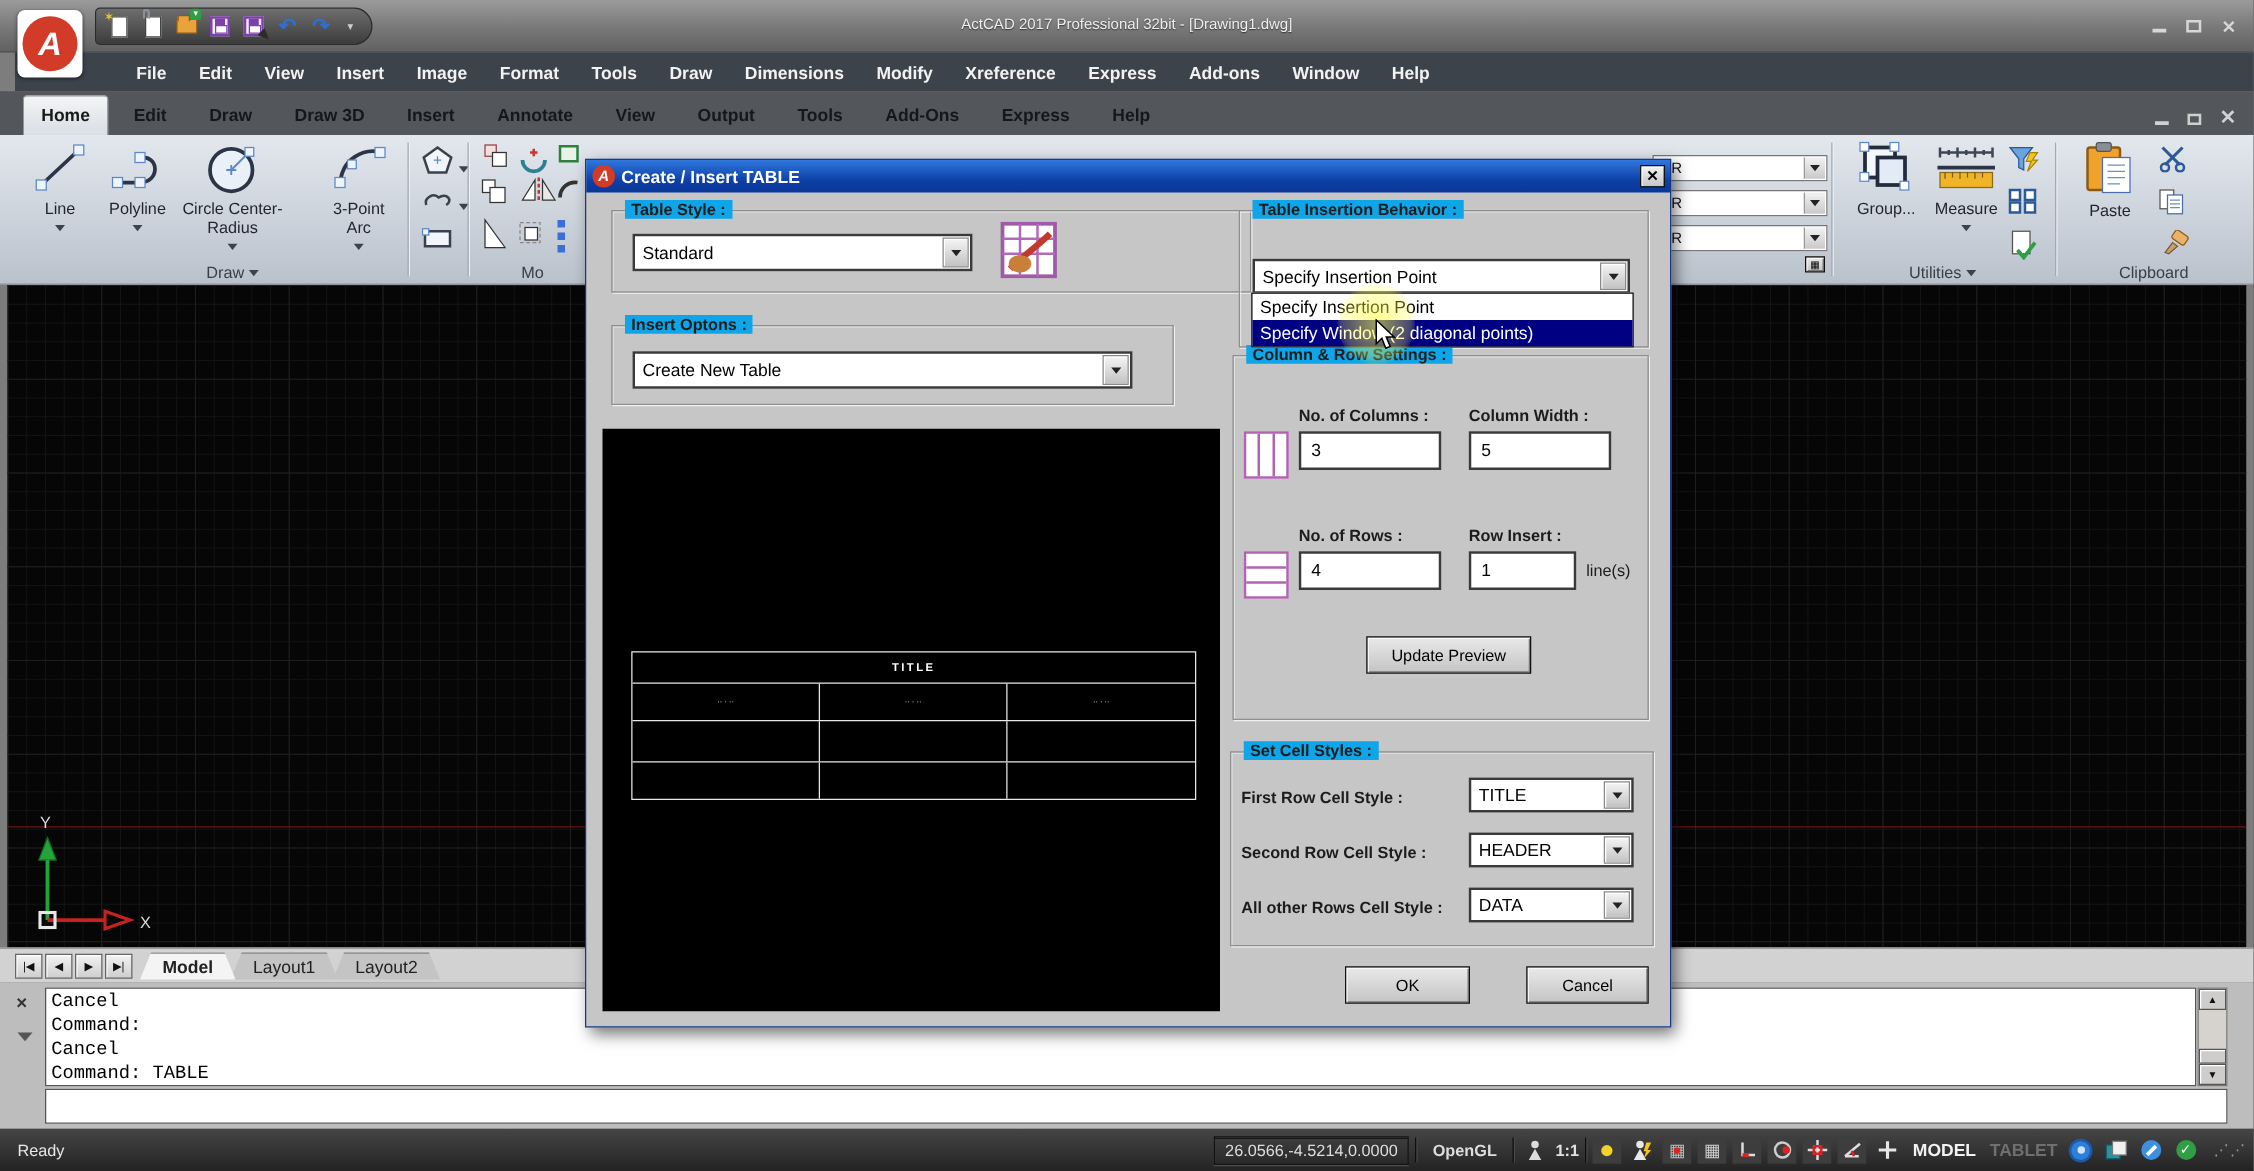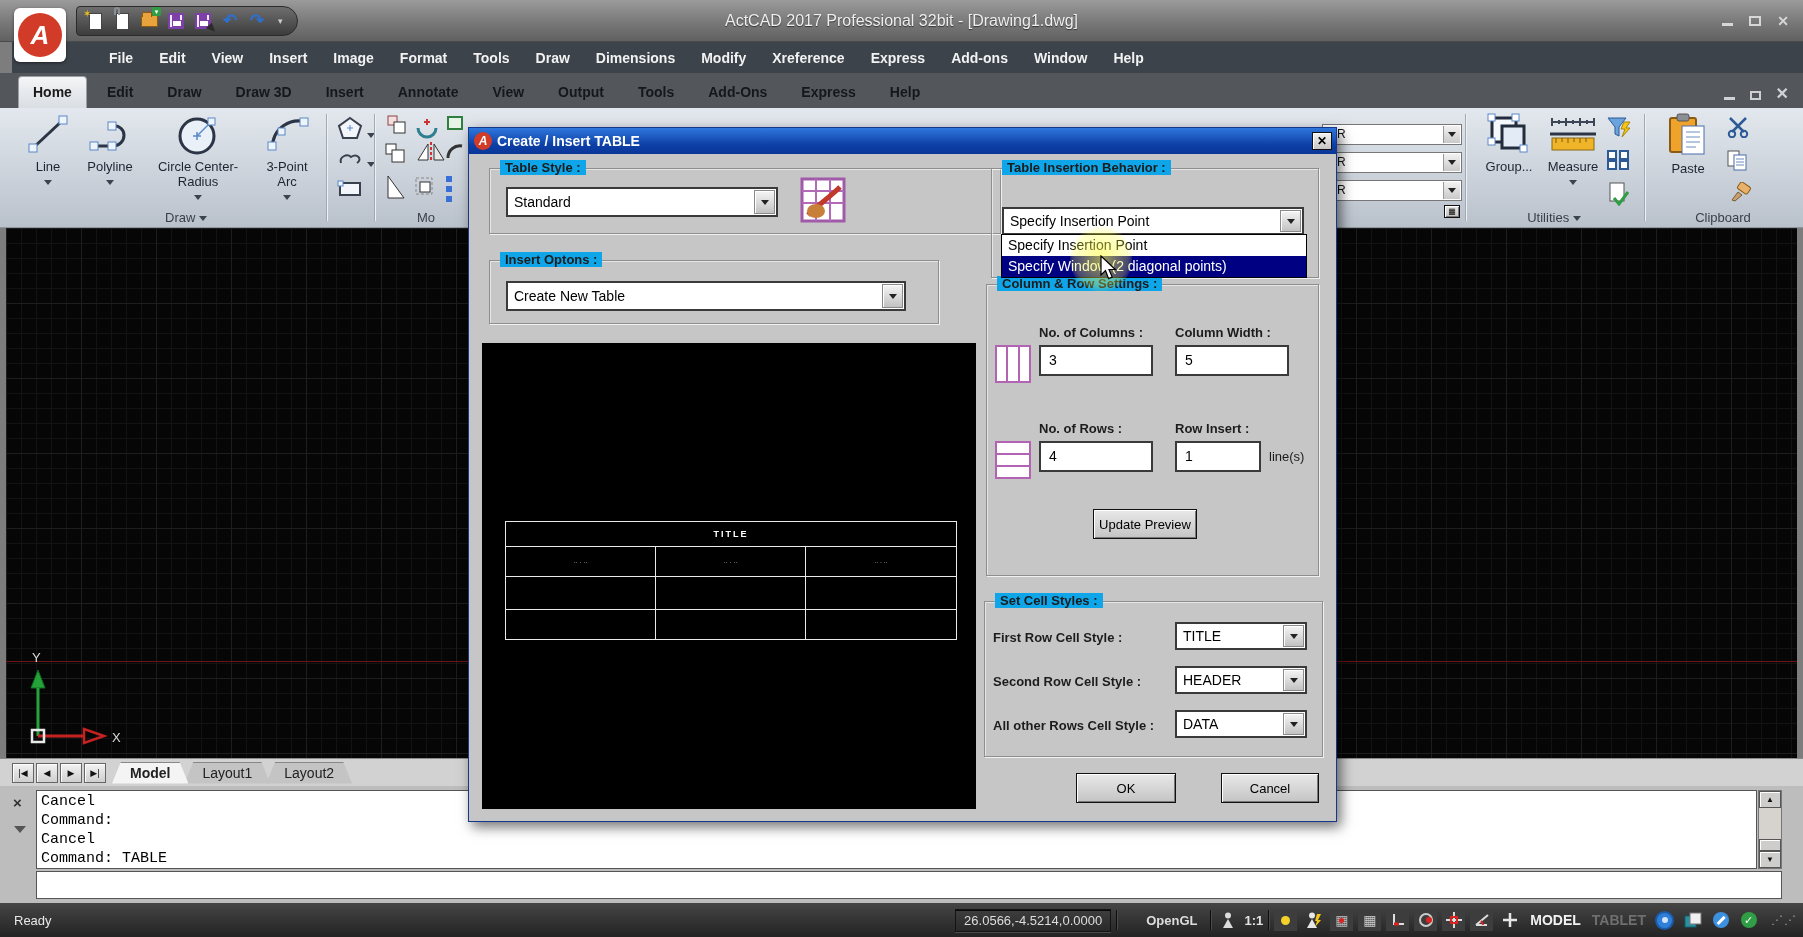--- a/index.html
+++ b/index.html
@@ -25,21 +25,21 @@
   .clip { position:absolute; left:2px; top:-4px; width:6px; height:8px; border:2px solid #8a9097; border-bottom:none; border-radius:3px 3px 0 0; }
   .folder { width:17px; height:12px; background:#e8a33d; border:1px solid #8a5b14; border-radius:1px; position:relative; }
   .folder:before { content:""; position:absolute; left:0; top:-4px; width:8px; height:4px; background:#e8a33d; border:1px solid #8a5b14; border-bottom:none; }
   .greenarrow { position:absolute; right:-2px; top:-4px; width:9px; height:9px; background:#2f9e44; border-radius:2px; color:#fff; font-size:7px; line-height:9px; text-align:center; }
   .floppy { width:16px; height:16px; background:#efeafa; border:2px solid #7d3fa8; position:relative; }
   .floppy:before { content:""; position:absolute; left:2px; top:0; width:8px; height:5px; background:#7d3fa8; }
   .floppy:after { content:""; position:absolute; left:2px; bottom:0; width:8px; height:5px; background:#fff; border:1px solid #7d3fa8; }
   .pencil { position:absolute; right:-3px; bottom:-2px; width:0; height:0; border-left:4px solid transparent; border-right:4px solid transparent; border-top:9px solid #2b2b2b; transform:rotate(-45deg); }
   .uglyph { color:#2e6fd0; font-size:17px; font-weight:bold; line-height:18px; }
   .qat-dd { color:#cfcfcf; font-size:9px; margin-left:4px; }
-  .win-title { position:absolute; left:0; right:0; top:12px; text-align:center; color:#efefef; font-size:16px; text-shadow:0 1px 1px #333; }
+  .win-title { position:absolute; left:0; right:0; top:12px; text-align:center; color:#efefef; font-size:12px; text-shadow:0 1px 1px #333; }
   .winctl { position:absolute; right:14px; top:14px; display:flex; gap:16px; z-index:5; }
   .winctl span { color:#d7d7d7; font-size:14px; line-height:14px; font-weight:bold; }
   .g-min { display:inline-block; width:11px; height:3px; background:#d7d7d7; margin-top:9px; }
   .g-max { display:inline-block; width:12px; height:10px; border:2px solid #d7d7d7; margin-top:2px; }
   .g-restore { display:inline-block; width:11px; height:9px; border:2px solid #cfcfcf; position:relative; margin-top:3px; }
 
   
   .menubar { position:absolute; left:12px; top:42px; width:100%; height:31px; background:#3c434b;
     display:flex; align-items:center; padding-left:86px; gap:4px; }
   .menu-item { color:#f2f2f2; font-size:14px; font-weight:600; padding:4px 11px; }
@@ -95,21 +95,21 @@
   .sbbtn { position:absolute; left:0; width:22px; height:17px; background:#cfcccc; border:1px solid #555;
     box-shadow:inset 1px 1px 0 #fff; font-size:8px; color:#111; display:flex; align-items:center; justify-content:center; }
   .gutter-x { position:absolute; left:13px; top:8px; font-size:15px; font-weight:bold; color:#333; }
   .gutter-dd { position:absolute; left:14px; top:40px; width:0; height:0; border-left:6px solid transparent; border-right:6px solid transparent; border-top:7px solid #555; }
 
   
   .statusbar { position:absolute; left:0; top:903px; width:100%; height:34px;
     background:linear-gradient(#454545,#232323); display:flex; align-items:center; color:#eee; }
   .st-ready { margin-left:14px; font-size:13px; color:#e8e8e8; }
   .st-right { position:absolute; right:6px; top:0; height:34px; display:flex; align-items:center; gap:5px; }
-  .st-box { font-size:13px; color:#ddd; padding:3px 8px; border:1px solid #141414; box-shadow:inset 0 1px 0 #0a0a0a,0 1px 0 #4c4c4c;margin-left:16px; }
+  .st-box { font-size:13px; color:#ddd; padding:3px 8px; border:1px solid #141414; box-shadow:inset 0 1px 0 #0a0a0a,0 1px 0 #4c4c4c; }
   .sic { width:23px; height:21px; display:flex; align-items:center; justify-content:center; font-size:14px; color:#cfcfcf; position:relative; }
   .st-sep { width:1px; height:20px; background:#0e0e0e; box-shadow:1px 0 0 #4a4a4a; }
   .grip { color:#9a9a9a; font-size:12px; letter-spacing:1px; margin-left:6px; }
 
   
   .dialog { position:absolute; left:468px; top:127px; width:869px; height:695px; background:#c6c6c6;
     border:1px solid #16388c; box-shadow:4px 5px 12px rgba(0,0,0,.55); z-index:50; }
   .dlg-title { position:absolute; left:0; top:0; right:0; height:26px;
     background:linear-gradient(#2f77dd,#0d3fa6 65%,#0a3698); display:flex; align-items:center; padding-left:5px; }
   .dlg-title .t { color:#fff; font-weight:bold; font-size:14px; margin-left:5px; }
@@ -235,21 +235,21 @@
     </div>
     <div class="bigbtn" style="left:80px;width:60px;">
       <svg width="52" height="44">
           <path d="M10 34 L28 34 M28 34 C44 34 44 12 28 14" fill="none" stroke="#2b3545" stroke-width="3"></path>
           <rect x="6" y="30" width="8" height="8" fill="#eef4fb" stroke="#5b88c9"></rect>
           <rect x="24" y="30" width="8" height="8" fill="#eef4fb" stroke="#5b88c9"></rect>
           <rect x="24" y="10" width="8" height="8" fill="#eef4fb" stroke="#5b88c9"></rect>
         </svg>
       <div class="lbl">Polyline</div><span class="dda"></span>
     </div>
-    <div class="bigbtn" style="left:142px;width:112px;">
+    <div class="bigbtn" style="left:130px;width:112px;">
       <svg width="50" height="44">
           <circle cx="24" cy="24" r="17" fill="#e9f0f8" stroke="#2b3545" stroke-width="3"></circle>
           <line x1="24" y1="24" x2="38" y2="10" stroke="#5b88c9" stroke-width="1.5"></line>
           <path d="M20 24 h8 M24 20 v8" stroke="#5b88c9" stroke-width="1.5"></path>
           <rect x="35" y="6" width="7" height="7" fill="#eef4fb" stroke="#5b88c9"></rect>
         </svg>
       <div class="lbl">Circle Center-Radius</div><span class="dda"></span>
     </div>
     <div class="bigbtn" style="left:256px;width:62px;">
       <svg width="50" height="44">
@@ -595,21 +595,21 @@
         <div style="flex:1; border-width:0 0 2px 0;"></div>
           <div style="flex:1; border-width:0 0 2px 0;"></div>
           <div style="flex:1; border-width:0;"></div>
       </div>
       <span class="dlbl" style="left:52px; top:136px;">No. of Rows :</span>
       <div class="tfield" style="left:52px; top:156px; width:114px; height:31px;">4</div>
       <span class="dlbl" style="left:188px; top:136px;">Row Insert :</span>
       <div class="tfield" style="left:188px; top:156px; width:86px; height:31px;">1</div>
       <span class="dlbl" style="left:282px; top:164px; font-weight:normal;">line(s)</span>
 
-      <div class="btn3d" style="left:106px; top:224px; width:104px; height:30px;">Update Preview</div>
+      <div class="btn3d" style="left:106px; top:224px; width:132px; height:30px;">Update Preview</div>
     </div>
 
     <div class="grp" style="left:515px; top:473px; width:339px; height:156px;">
       <span class="cap">Set Cell Styles :</span>
       <span class="dlbl" style="left:8px; top:28px;">First Row Cell Style :</span>
       <div class="combo" style="left:190px; top:20px; width:132px; height:28px;">
         <span class="val">TITLE</span>
         <span class="ca">
             <span class="tri-d"></span>
           </span>

